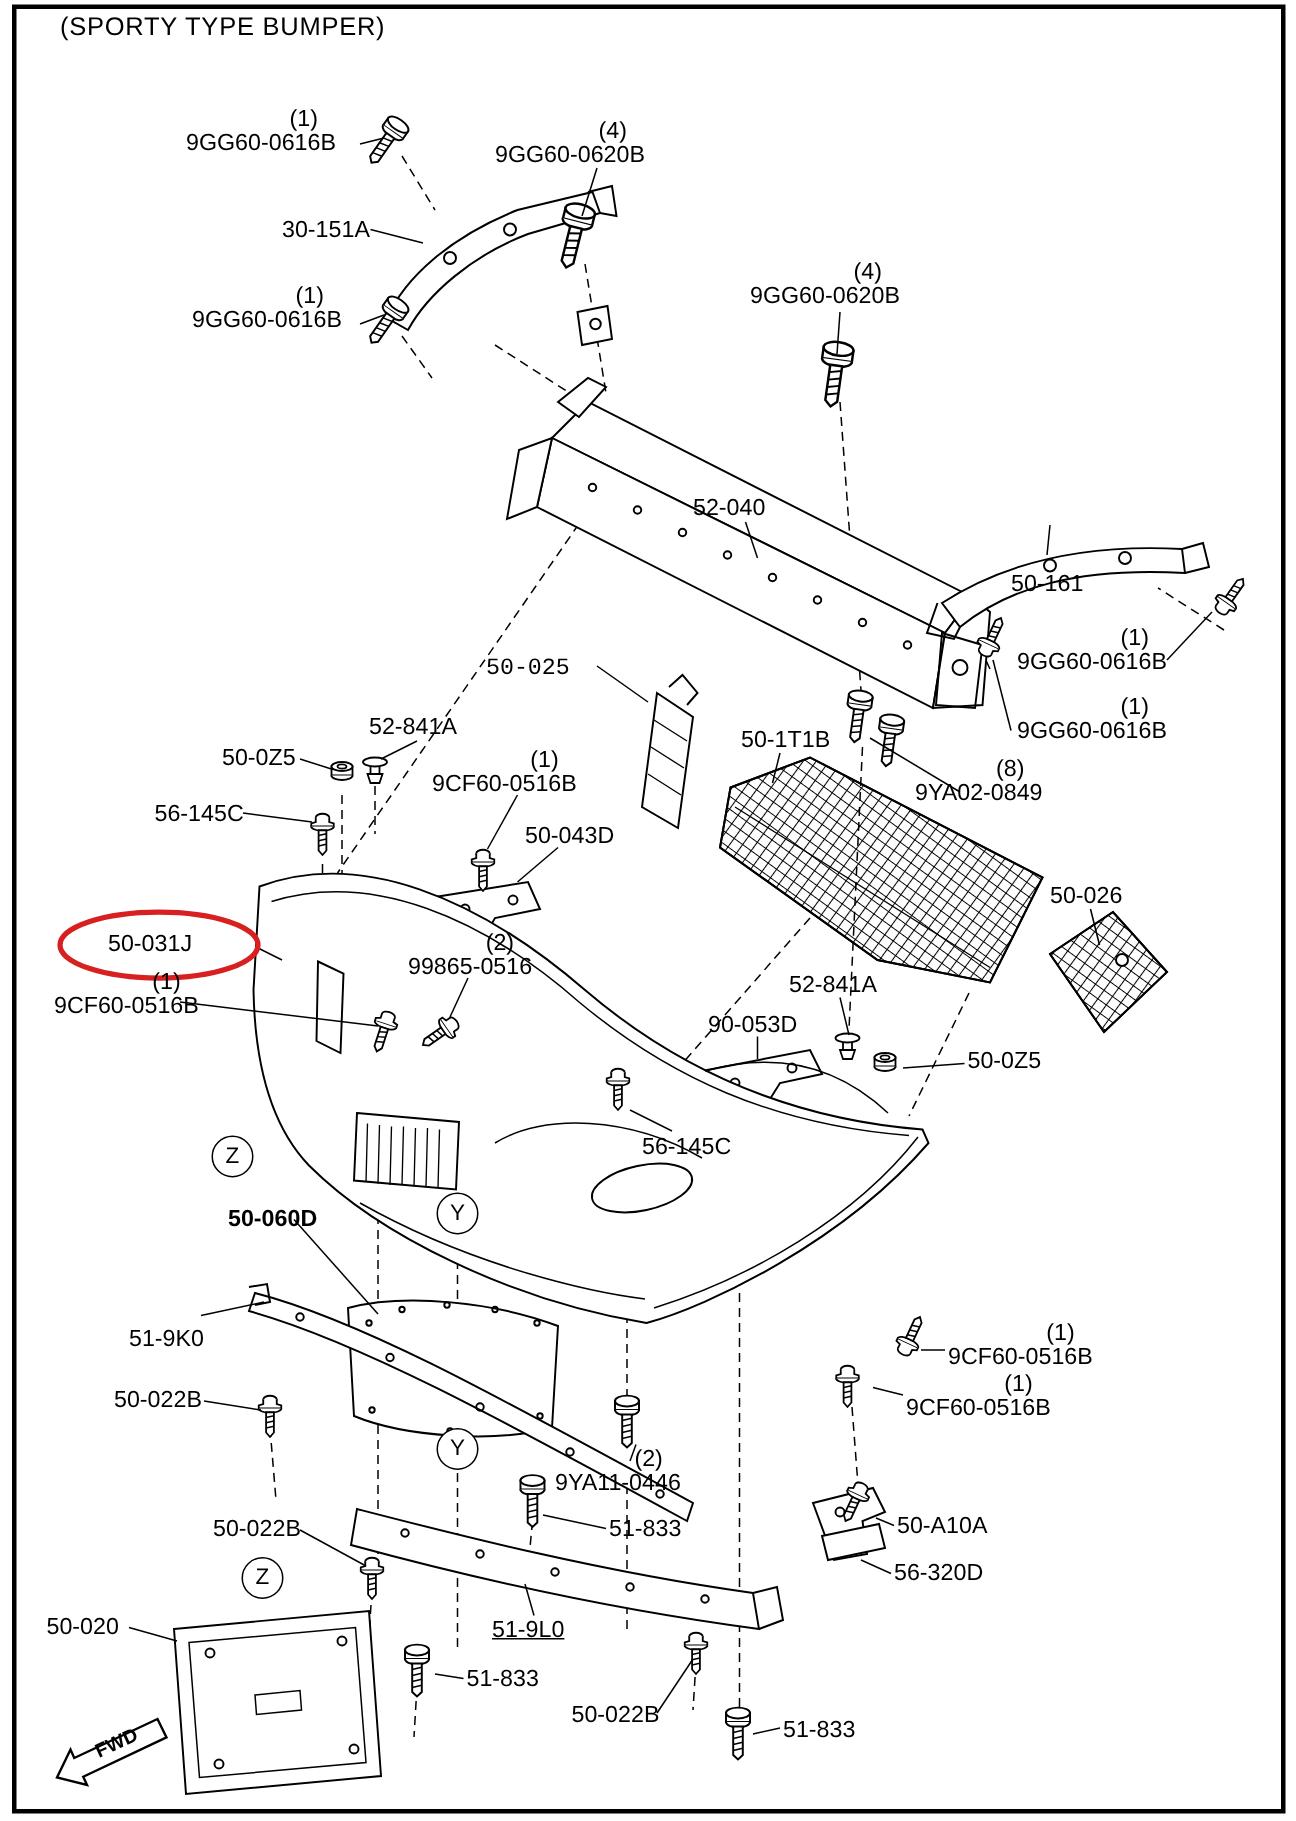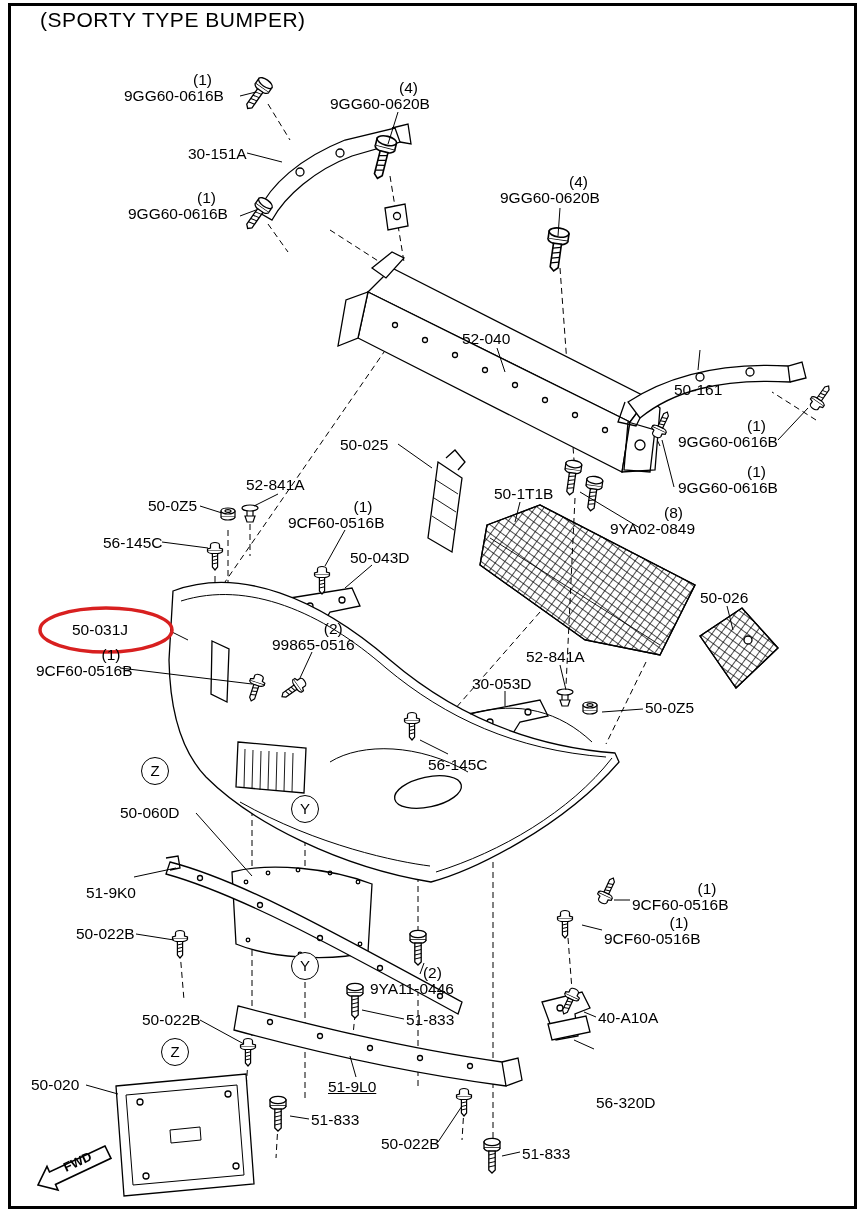--- a/index.html
+++ b/index.html
@@ -7,21 +7,21 @@
     width:864px;height:1214px;position:relative;overflow:hidden;
     background:#ffffff;color:#000;
     font-family:"Liberation Sans", sans-serif;
   }
   #frame{
     position:absolute;left:8px;top:3px;width:843px;height:1200px;
     border:3px solid #000;
   }
   #title{
     position:absolute;left:40px;top:8px;
-    font-size:21px;letter-spacing:0.5px;white-space:nowrap;
+    font-size:17px;letter-spacing:0.5px;white-space:nowrap;
   }
   #art{position:absolute;left:0;top:0;}
   #labels{position:absolute;left:0;top:0;width:864px;height:1214px;pointer-events:none;}
   .plabel{
     position:absolute;font-size:15.5px;line-height:16px;white-space:nowrap;
   }
   .plabel .qty{text-align:right;padding-right:12px;}
   .callout{
     position:absolute;width:26px;height:26px;border:1.6px solid #000;border-radius:50%;
     background:#fff;text-align:center;line-height:26px;font-size:15px;
@@ -339,21 +339,21 @@
       <div class="pn">9GG60-0616B</div>
     </div>
     <div class="plabel" style="left: 678px; top: 464px;">
       <div class="qty">(1)</div>
       <div class="pn">9GG60-0616B</div>
     </div>
     <div class="plabel" style="left: 610px; top: 505px;">
       <div class="qty">(8)</div>
       <div class="pn">9YA02-0849</div>
     </div>
-    <div class="plabel" style="left: 340px; top: 437px;">
+    <div class="plabel" style="left: 324px; top: 437px; font-family: Liberation Mono, monospace;">
       <div class="pn">50-025</div>
     </div>
     <div class="plabel" style="left: 246px; top: 477px;">
       <div class="pn">52-841A</div>
     </div>
     <div class="plabel" style="left: 148px; top: 498px;">
       <div class="pn">50-0Z5</div>
     </div>
     <div class="plabel" style="left: 288px; top: 499px;">
       <div class="qty">(1)</div>
@@ -379,29 +379,29 @@
       <div class="pn">99865-0516</div>
     </div>
     <div class="plabel" style="left: 36px; top: 647px;">
       <div class="qty">(1)</div>
       <div class="pn">9CF60-0516B</div>
     </div>
     <div class="plabel" style="left: 526px; top: 649px;">
       <div class="pn">52-841A</div>
     </div>
     <div class="plabel" style="left: 472px; top: 676px;">
-      <div class="pn">30-053D</div>
+      <div class="pn">90-053D</div>
     </div>
     <div class="plabel" style="left: 645px; top: 700px;">
       <div class="pn">50-0Z5</div>
     </div>
     <div class="plabel" style="left: 428px; top: 757px;">
       <div class="pn">56-145C</div>
     </div>
-    <div class="plabel" style="left: 120px; top: 805px;">
+    <div class="plabel" style="left: 152px; top: 805px; font-weight: bold;">
       <div class="pn">50-060D</div>
     </div>
     <div class="plabel" style="left: 86px; top: 869px; margin-top: 16px;">
       <div class="pn">51-9K0</div>
     </div>
     <div class="plabel" style="left: 76px; top: 926px;">
       <div class="pn">50-022B</div>
     </div>
     <div class="plabel" style="left: 632px; top: 881px;">
       <div class="qty">(1)</div>
@@ -412,23 +412,23 @@
       <div class="pn">9CF60-0516B</div>
     </div>
     <div class="plabel" style="left: 370px; top: 965px;">
       <div class="qty">(2)</div>
       <div class="pn">9YA11-0446</div>
     </div>
     <div class="plabel" style="left: 406px; top: 1012px;">
       <div class="pn">51-833</div>
     </div>
     <div class="plabel" style="left: 598px; top: 1010px;">
-      <div class="pn">40-A10A</div>
-    </div>
-    <div class="plabel" style="left: 596px; top: 1095px;">
+      <div class="pn">50-A10A</div>
+    </div>
+    <div class="plabel" style="left: 596px; top: 1041px;">
       <div class="pn">56-320D</div>
     </div>
     <div class="plabel" style="left: 142px; top: 1012px;">
       <div class="pn">50-022B</div>
     </div>
     <div class="plabel" style="left: 31px; top: 1077px;">
       <div class="pn">50-020</div>
     </div>
     <div class="plabel" style="left: 328px; top: 1079px; text-decoration: underline;">
       <div class="pn">51-9L0</div>

